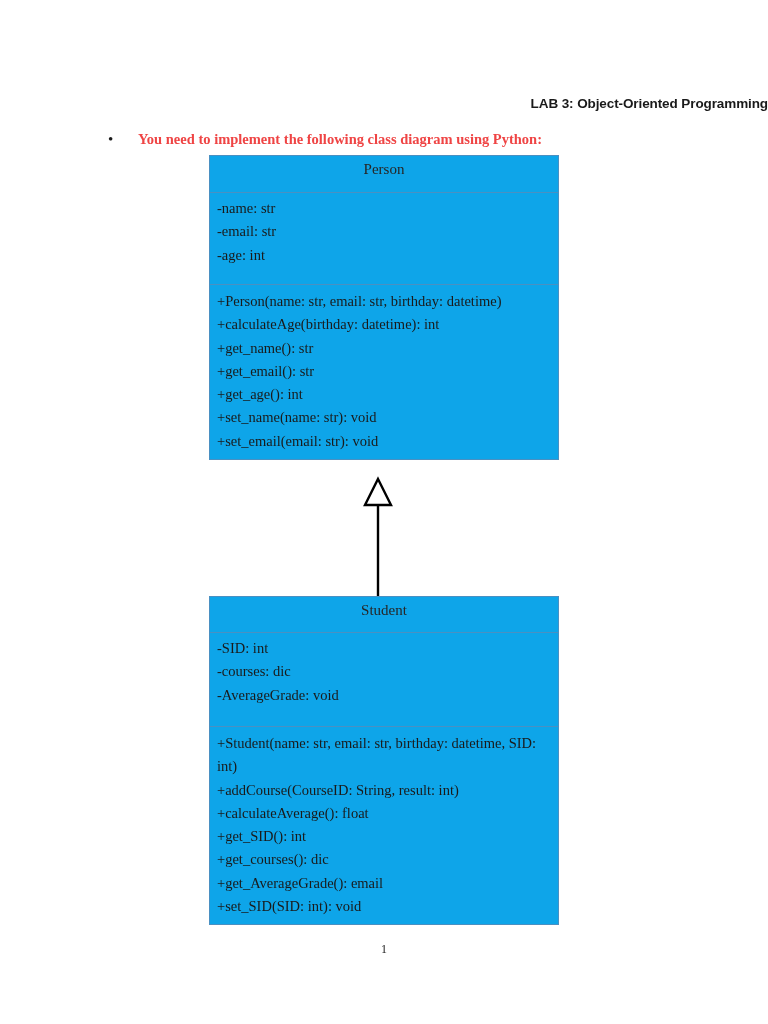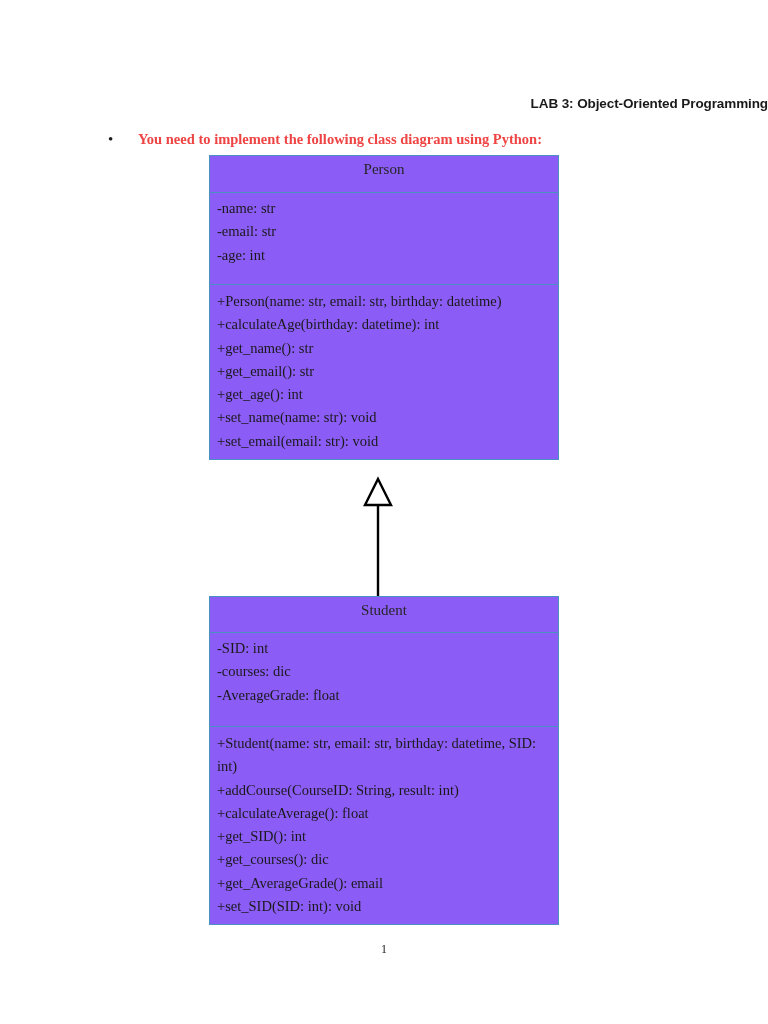--- a/index.html
+++ b/index.html
@@ -62,21 +62,21 @@
     white-space: nowrap;
   }
 
   
   .uml-box {
     position: absolute;
     left: 209px;
     width: 350px;
     border: 1px solid #4a90c2;
     box-sizing: border-box;
-    background: #8b5cf6;
+    background: #0ea5e9;
   }
   .uml-box.person { top: 155px; }
   .uml-box.student { top: 596px; }
 
   .uml-header {
     border-bottom: 1px solid #4a90c2;
     text-align: center;
     font-family: "Liberation Serif", serif;
     font-size: 15px;
     color: #262626;
@@ -166,21 +166,21 @@
       <polygon points="22,3 35,29 9,29" fill="#ffffff" stroke="#000000" stroke-width="2.4" stroke-linejoin="miter"></polygon>
       <line x1="22" y1="29" x2="22" y2="122" stroke="#000000" stroke-width="2.4"></line>
     </svg>
   </div>
 
   <div class="uml-box student">
     <div class="uml-header">Student</div>
     <div class="uml-attrs">
       <div class="uml-line">-SID: int</div>
       <div class="uml-line">-courses: dic</div>
-      <div class="uml-line">-AverageGrade: float</div>
+      <div class="uml-line">-AverageGrade: void</div>
     </div>
     <div class="uml-methods">
       <div class="uml-line">+Student(name: str, email: str, birthday: datetime, SID: int)</div>
       <div class="uml-line">+addCourse(CourseID: String, result: int)</div>
       <div class="uml-line">+calculateAverage(): float</div>
       <div class="uml-line">+get_SID(): int</div>
       <div class="uml-line">+get_courses(): dic</div>
       <div class="uml-line">+get_AverageGrade(): email</div>
       <div class="uml-line">+set_SID(SID: int): void</div>
     </div>

